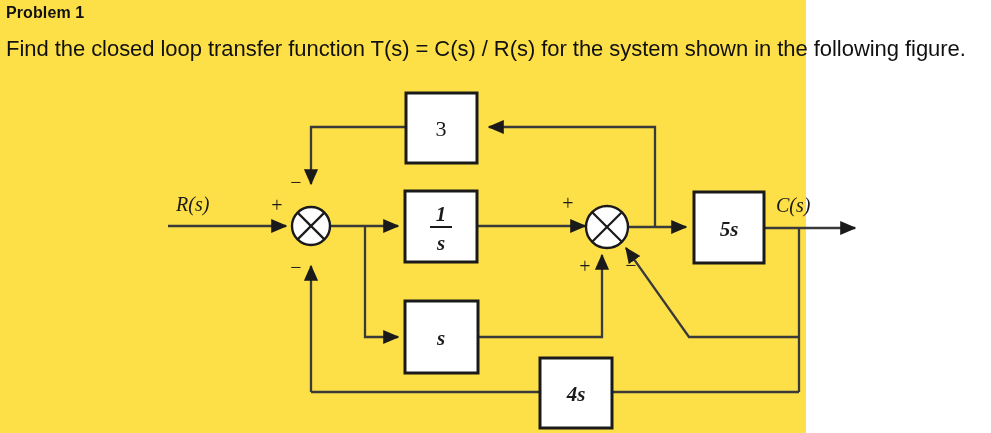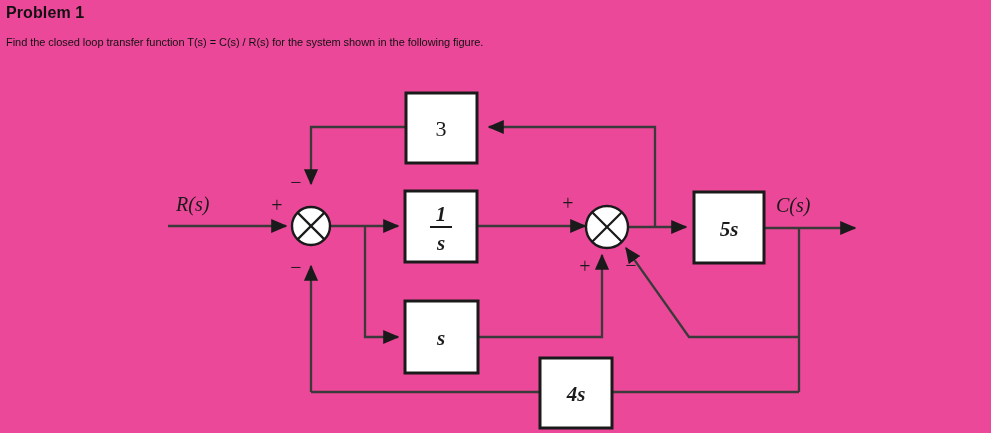--- a/index.html
+++ b/index.html
@@ -10,39 +10,39 @@
   body {
     width: 991px;
     height: 433px;
     font-family: "Liberation Sans", sans-serif;
     color: #111111;
     overflow: hidden;
     position: relative;
   }
   #page {
     position: relative;
-    width: 991px;
+    width: 806px;
     height: 433px;
-    background: #ec4899;
+    background: #fde047;
   }
   .prob-title {
     position: absolute;
     left: 6px;
     top: 4px;
     font-size: 16px;
     font-weight: bold;
     letter-spacing: 0.1px;
     font-family: "Liberation Sans", sans-serif;
     white-space: nowrap;
   }
   .prob-text {
     position: absolute;
     left: 6px;
     top: 36px;
-    font-size: 11px;
+    font-size: 22px;
     font-weight: normal;
     letter-spacing: -0.05px;
     font-family: "Liberation Sans", sans-serif;
     white-space: nowrap;
   }
   #diagram {
     position: absolute;
     left: 0;
     top: 70px;
     width: 991px;

